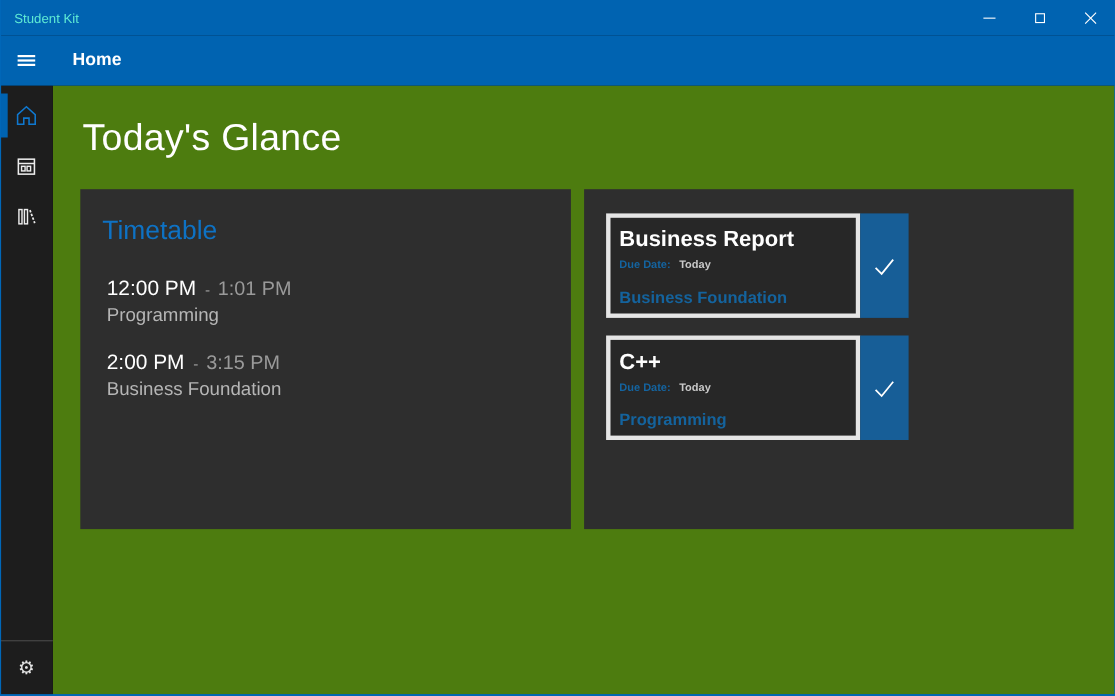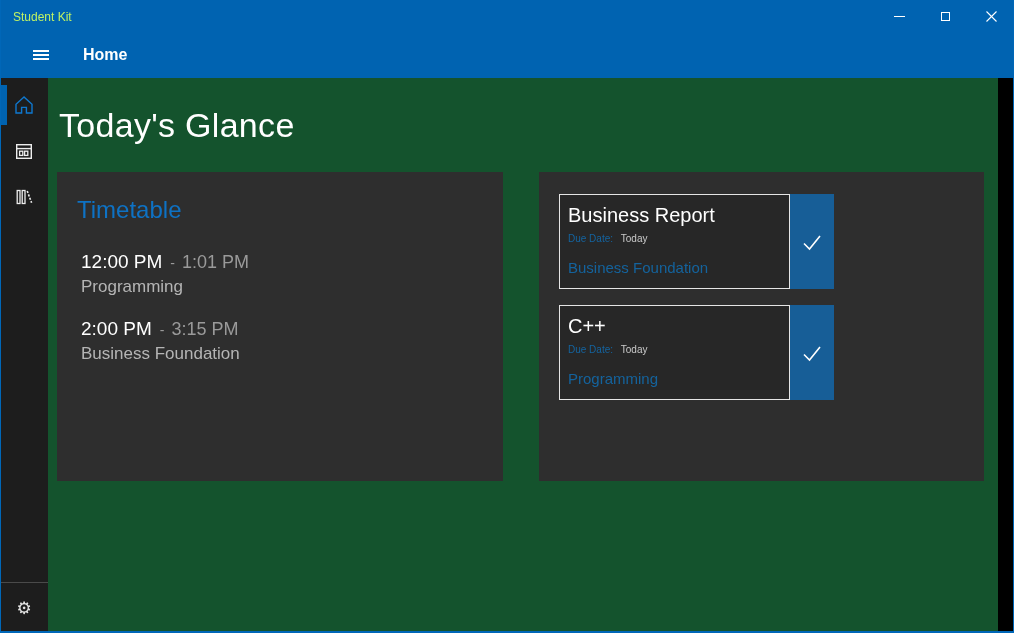--- a/index.html
+++ b/index.html
@@ -11,35 +11,35 @@
     overflow: hidden;
   }
 
   
   .titlebar {
     position: absolute; left: 0; top: 0; width: 1014px; height: 32px;
     background: #0063B1;
     display: flex; align-items: center; justify-content: space-between;
   }
   .app-title {
-    color: #bef264; font-size: 12px; padding-left: 13px; padding-top: 2px;
+    color: #5eead4; font-size: 12px; padding-left: 13px; padding-top: 2px;
   }
   .caption-buttons { display: flex; height: 100%; }
   .caption-btn {
     width: 46px; height: 100%;
     display: flex; align-items: center; justify-content: center;
   }
   .glyph-min { width: 11px; height: 1px; background: #ffffff; }
   .glyph-max { width: 9px; height: 9px; border: 1px solid #ffffff; }
 
   
   .navheader {
     position: absolute; left: 0; top: 32px; width: 1014px; height: 46px;
     background: #0063B1;
-    display: flex; align-items: center; padding-left: 17px;
+    display: flex; align-items: center;
   }
   .hamburger-btn {
     width: 48px; height: 100%;
     display: flex; flex-direction: column; align-items: center; justify-content: center;
   }
   .hamburger-btn .bar { width: 16px; height: 2px; background: #ffffff; margin: 1px 0; }
   .nav-title { color: #ffffff; font-size: 16px; font-weight: bold; margin-left: 18px; }
 
   
   .sidebar {
@@ -60,29 +60,29 @@
   }
   .sidebar-divider {
     position: absolute; bottom: 50px; left: 0; width: 48px; height: 1px;
     background: #4A4A4A;
   }
   .gear-glyph { color: #E4E4E4; font-size: 17px; line-height: 17px;
     font-family: "DejaVu Sans", sans-serif; }
 
   
   .content {
-    position: absolute; left: 32px; top: 78px; width: 966px; height: 555px;
-    background: #14532d;
+    position: absolute; left: 48px; top: 78px; width: 966px; height: 555px;
+    background: #4d7c0f;
   }
   .page-heading {
     margin: 26px 0 0 27px;
     font-size: 34px; font-weight: 300; line-height: 42px;
     color: #ffffff; letter-spacing: 0.3px;
   }
-  .panels { display: flex; gap: 36px; margin: 26px 0 0 25px; }
+  .panels { display: flex; gap: 12px; margin: 26px 0 0 25px; }
   .panel {
     height: 309px; background: #2E2E2E; padding: 22px 20px;
   }
   .panel-timetable { width: 446px; }
   .panel-assignments { width: 445px; }
   .panel-title {
     font-size: 24px; font-weight: 300; line-height: 32px; color: #0E72C4;
   }
   .panel-timetable .panel-title { margin-bottom: 24px; }
   .panel-assignments .panel-title { margin-bottom: 8px; }
@@ -91,22 +91,22 @@
   .tt-entry { margin-left: 4px; margin-bottom: 18px; }
   .tt-line1 { display: flex; align-items: baseline; line-height: 24px; }
   .tt-start { font-size: 19px; color: #ffffff; }
   .tt-dash  { font-size: 14px; color: #9A9A9A; margin: 0 7px 0 8px; }
   .tt-end   { font-size: 18px; color: #9A9A9A; }
   .tt-course { font-size: 17px; color: #B5B5B5; line-height: 24px; }
 
   
   .assignment-card { display: flex; width: 275px; height: 95px; margin-bottom: 16px; }
   .card-body {
-    flex: 1; border: 1px solid #e5e5e5; background: #272727;
-    padding: 7px 8px; overflow: hidden;
+    flex: 1; border: 4px solid #e5e5e5; background: #272727;
+    padding: 7px 8px; overflow: hidden; font-weight: bold;
   }
   .card-title { font-size: 20px; color: #ffffff; line-height: 27px; }
   .card-due { font-size: 10px; line-height: 20px; }
   .due-label { color: #1464A0; }
   .due-value { color: #C9C9C9; margin-left: 5px; }
   .card-course { font-size: 15px; color: #14639D; line-height: 20px; margin-top: 9px; }
   .card-check-btn {
     width: 44px; background: #175E97;
     display: flex; align-items: center; justify-content: center;
   }

